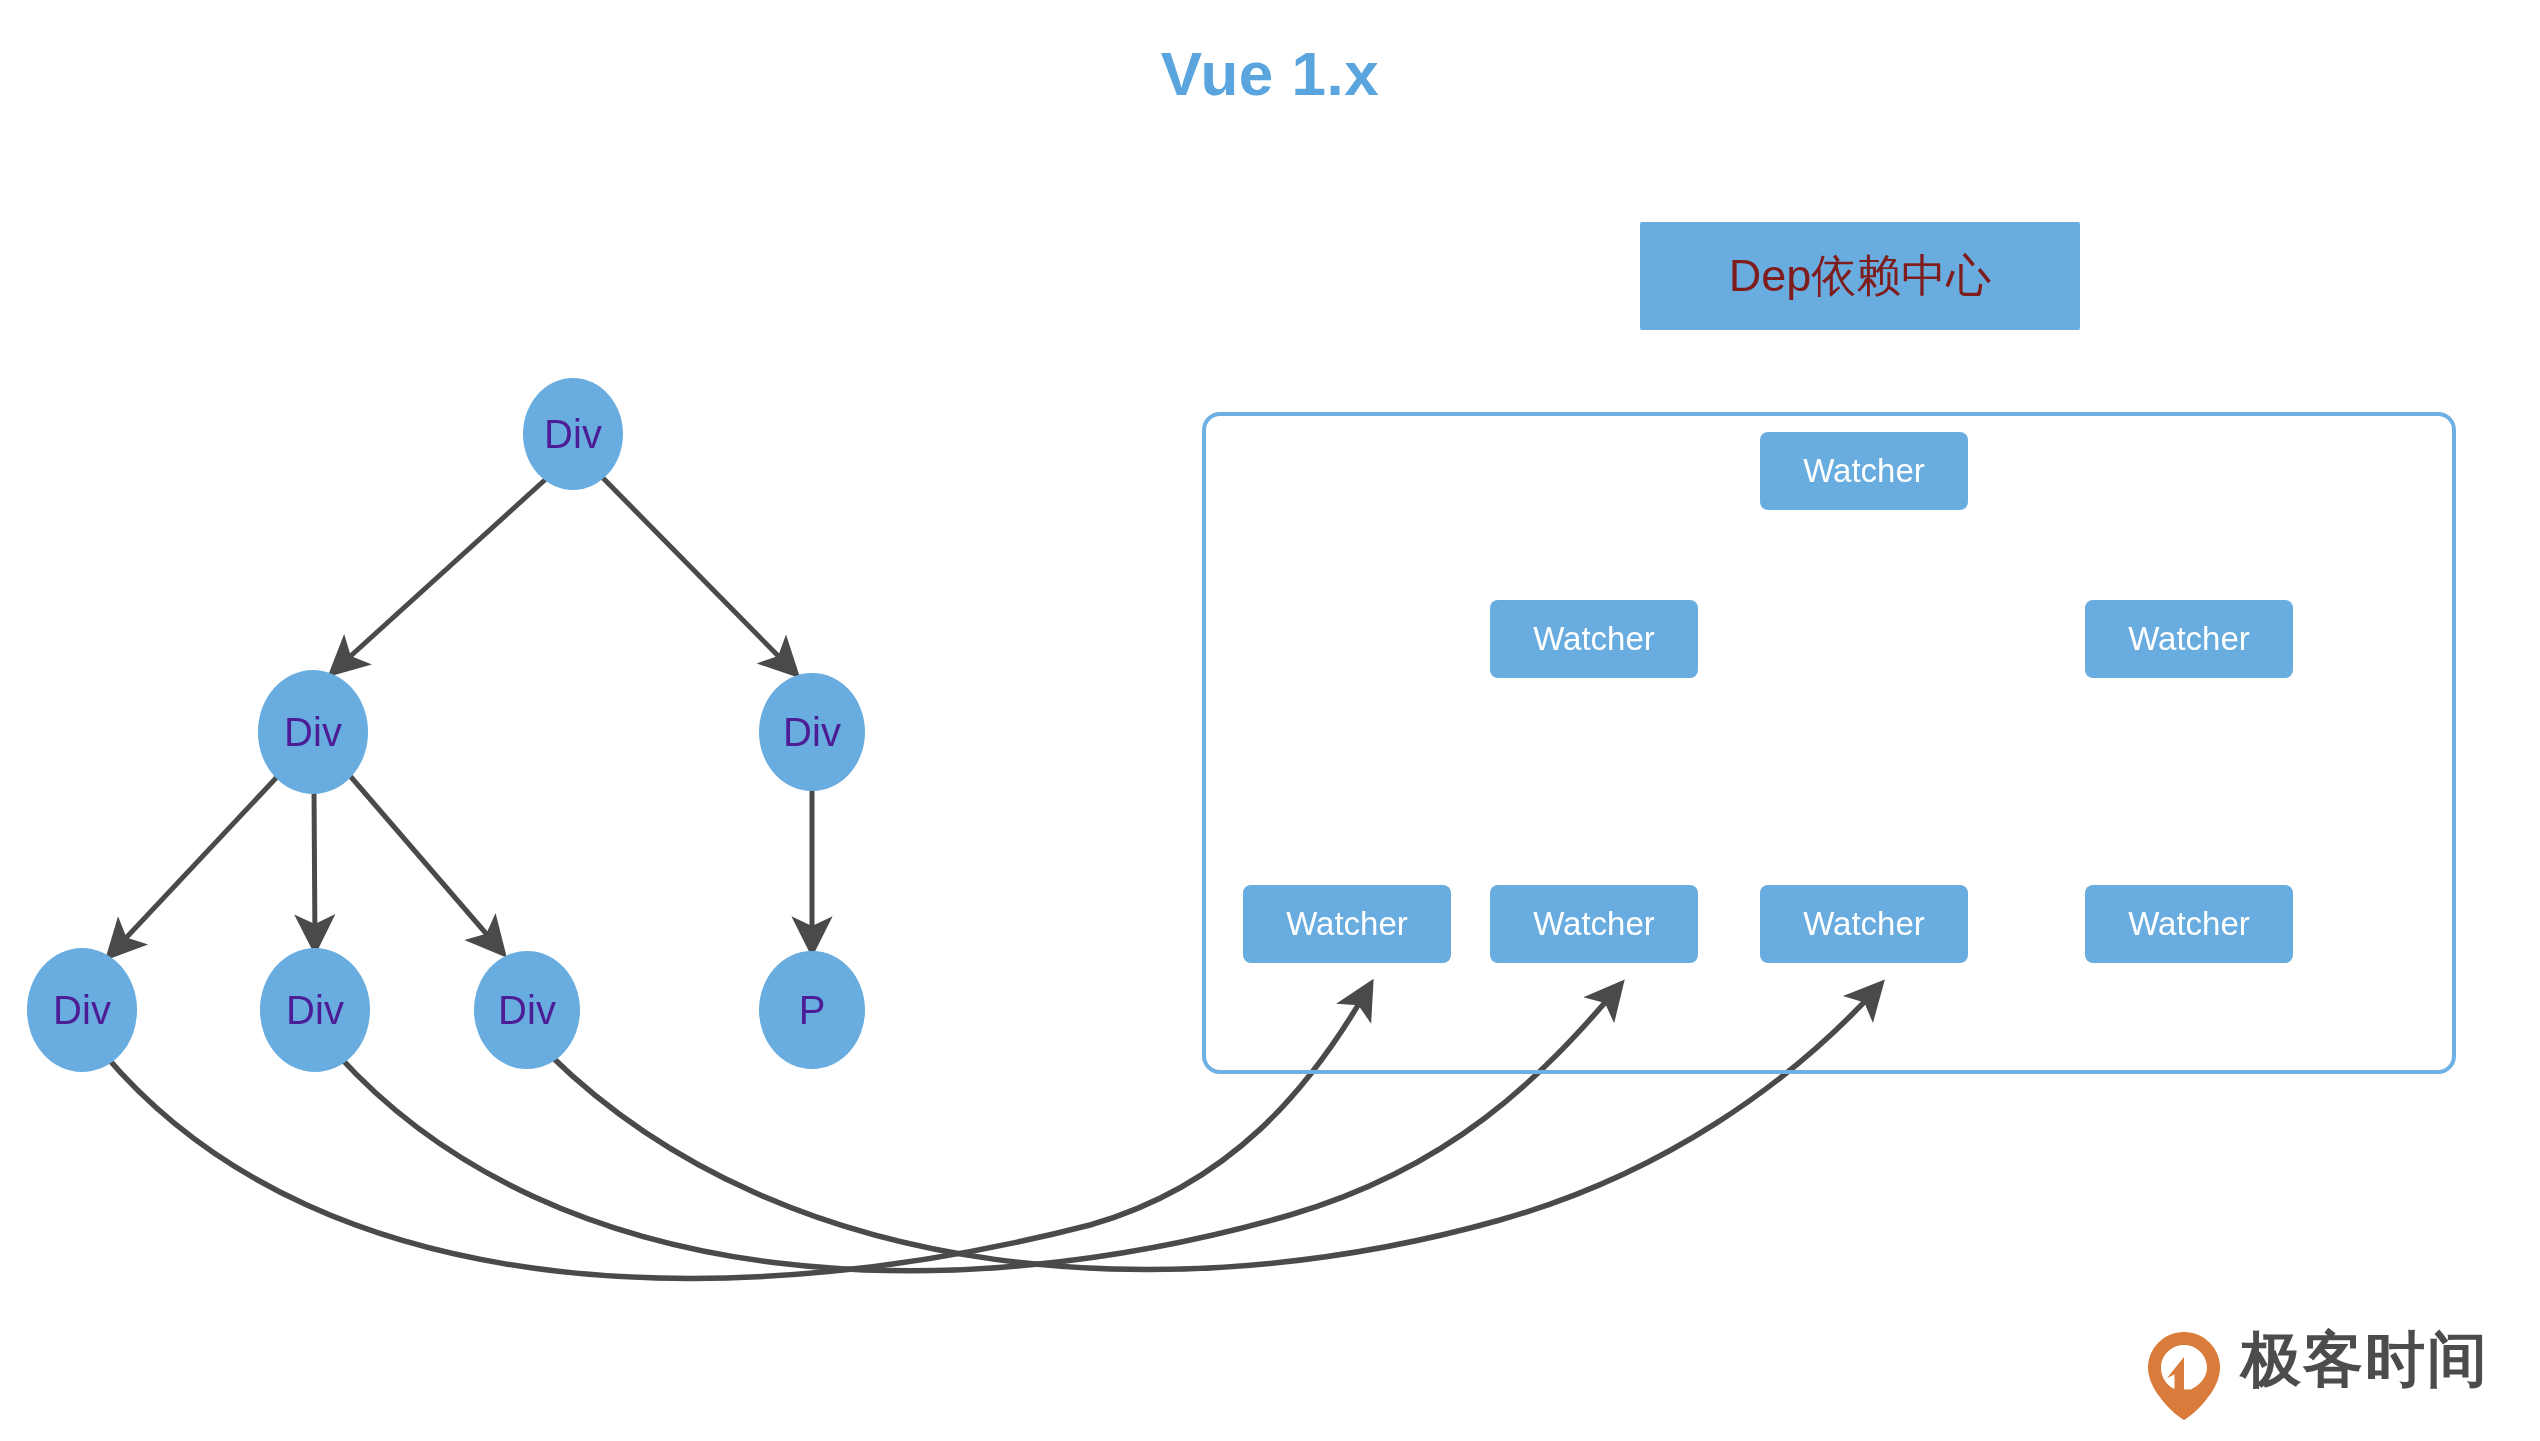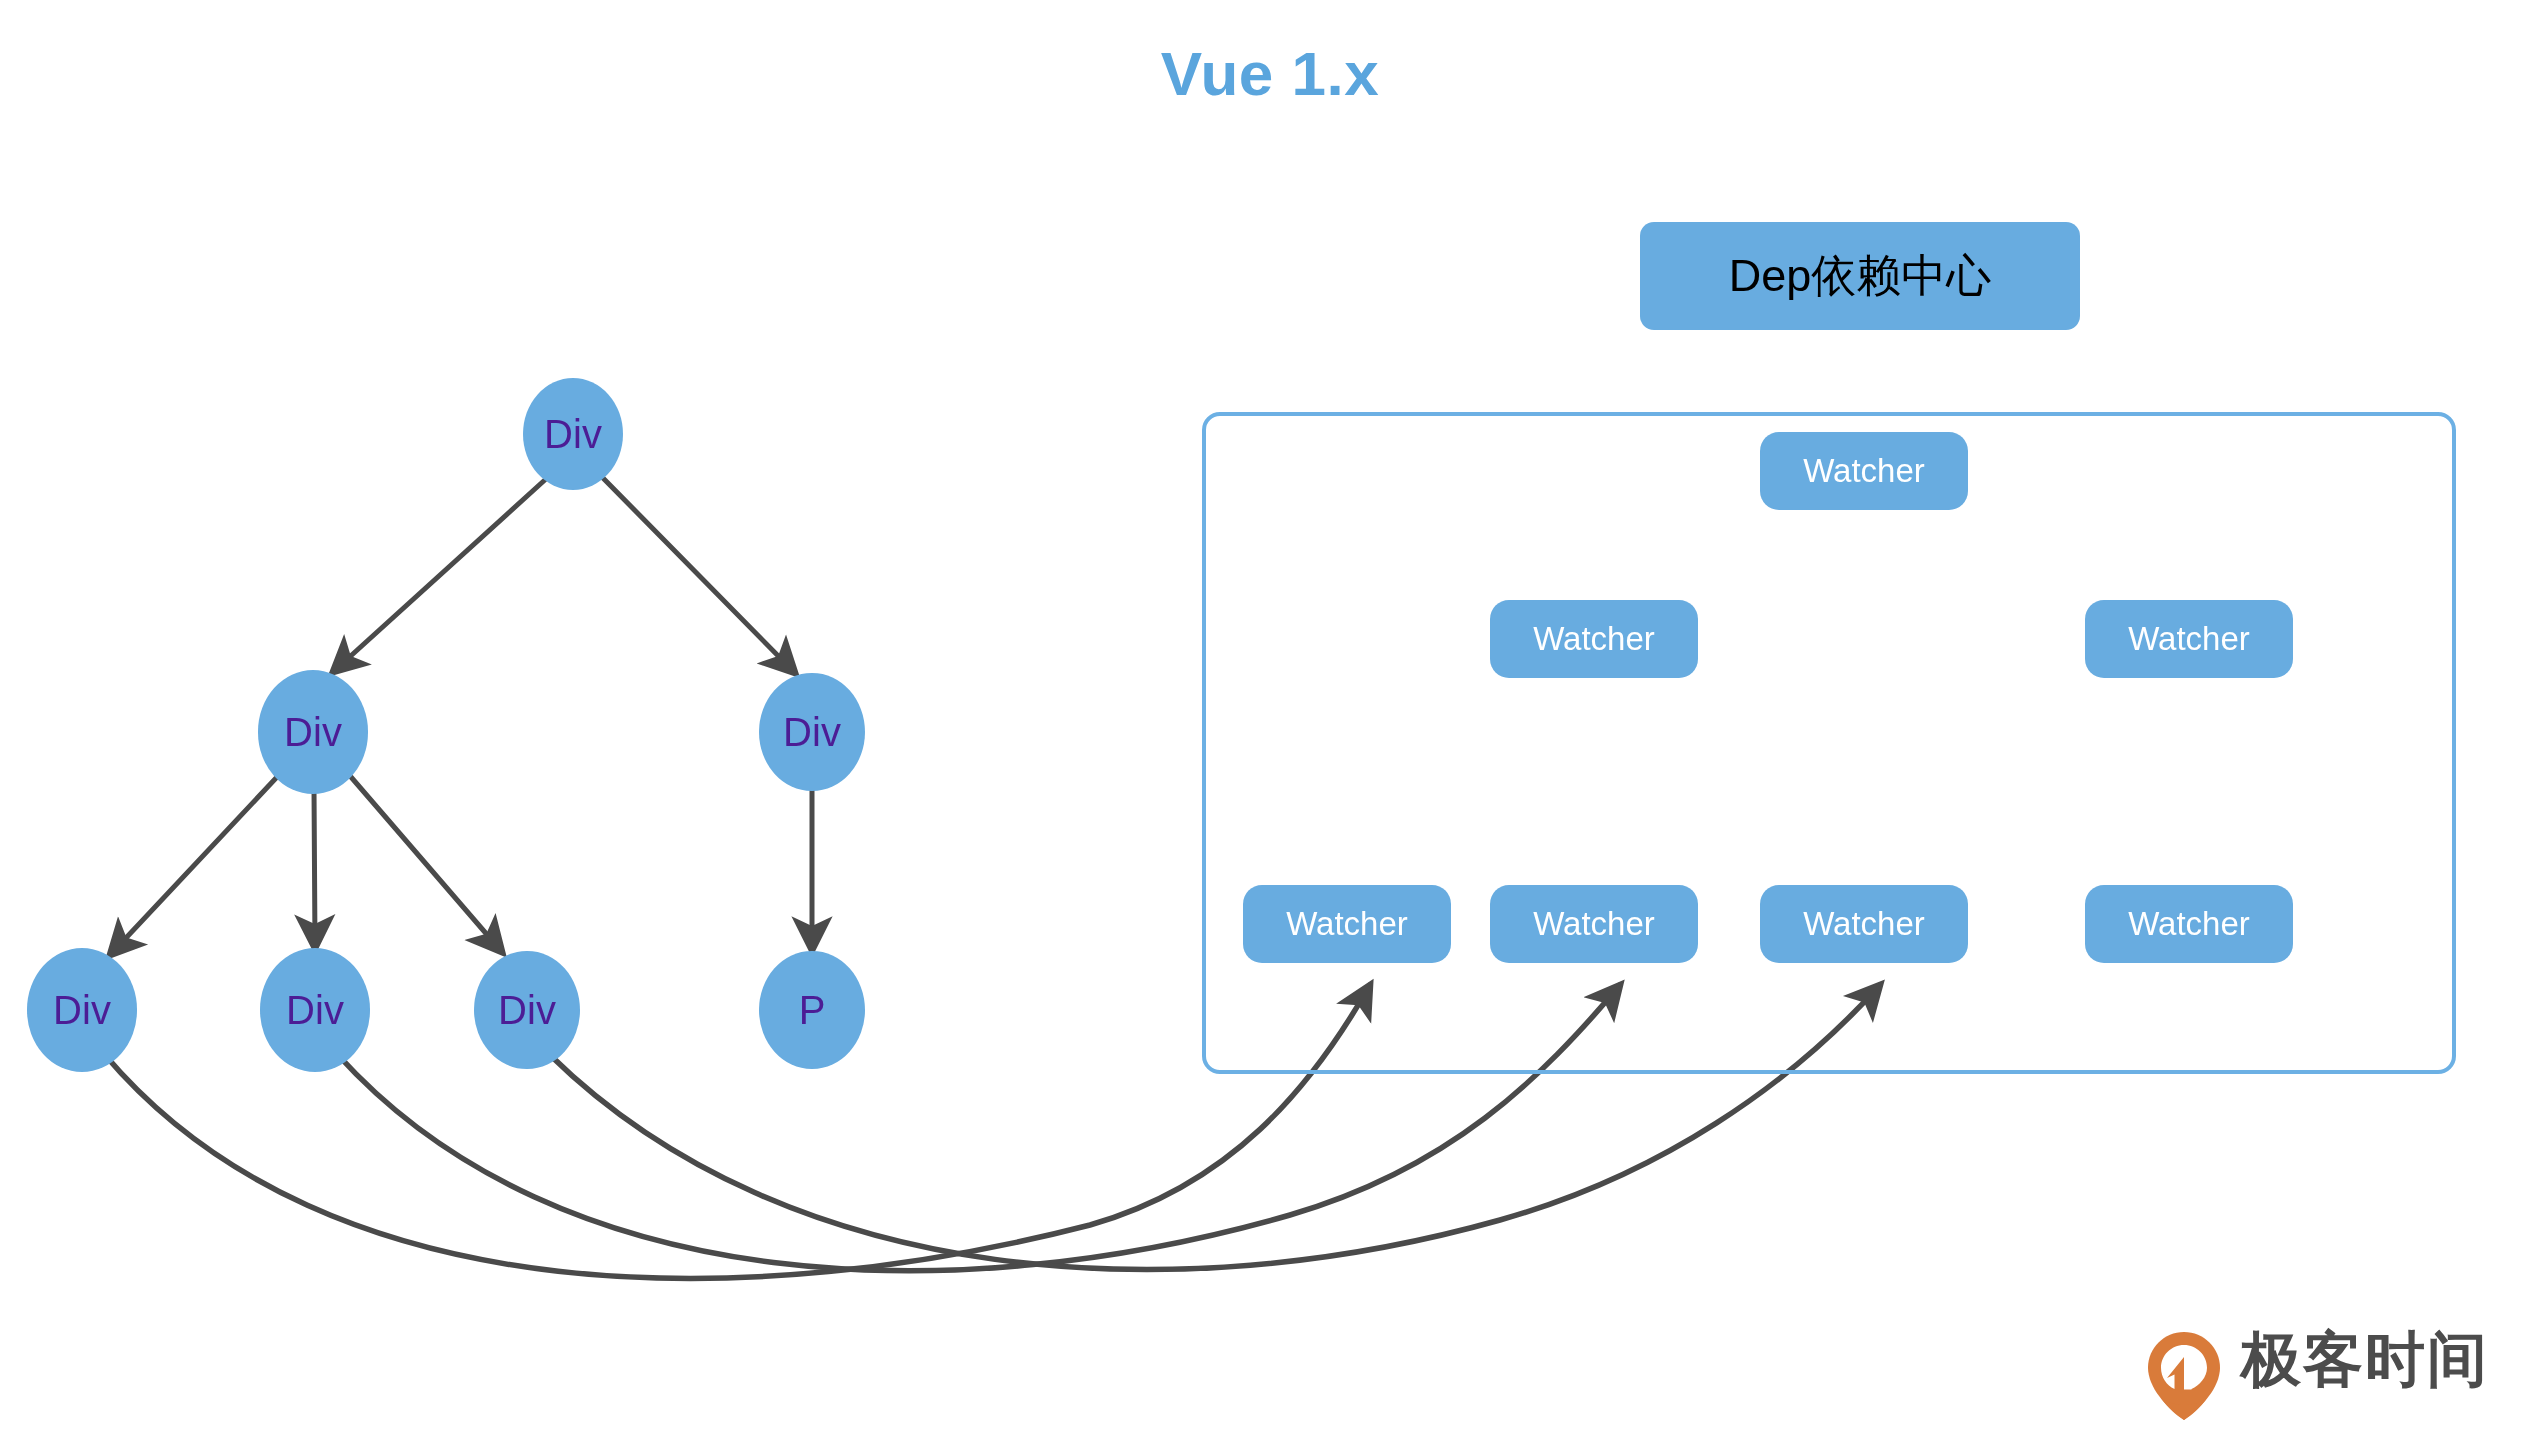--- a/index.html
+++ b/index.html
@@ -43,40 +43,40 @@
     align-items: center;
     justify-content: center;
     font-size: 40px;
     line-height: 1;
     box-sizing: border-box;
   }
   
   #dep-box {
     position: absolute;
     background: #68ace0;
-    border-radius: 14px;
-    color: #000000;
+    border-radius: 2px;
+    color: #7f1d1d;
     display: flex;
     align-items: center;
     justify-content: center;
     font-size: 45px;
     box-sizing: border-box;
   }
   
   #watcher-container {
     position: absolute;
     border: 4px solid #6cb0e4;
     border-radius: 18px;
     box-sizing: border-box;
     background: transparent;
   }
   .watcher {
     position: absolute;
     background: #68ace0;
-    border-radius: 19px;
+    border-radius: 8px;
     color: #ffffff;
     display: flex;
     align-items: center;
     justify-content: center;
     font-size: 33px;
     box-sizing: border-box;
   }
   
   #logo {
     position: absolute;

